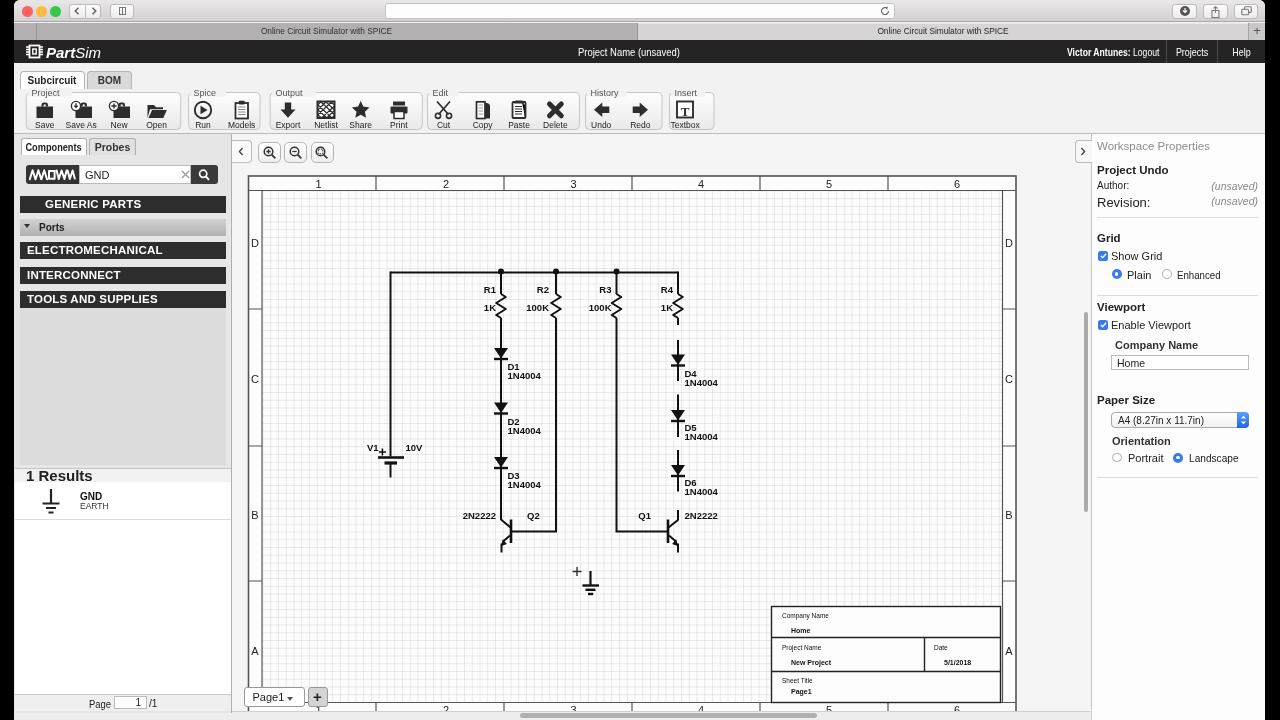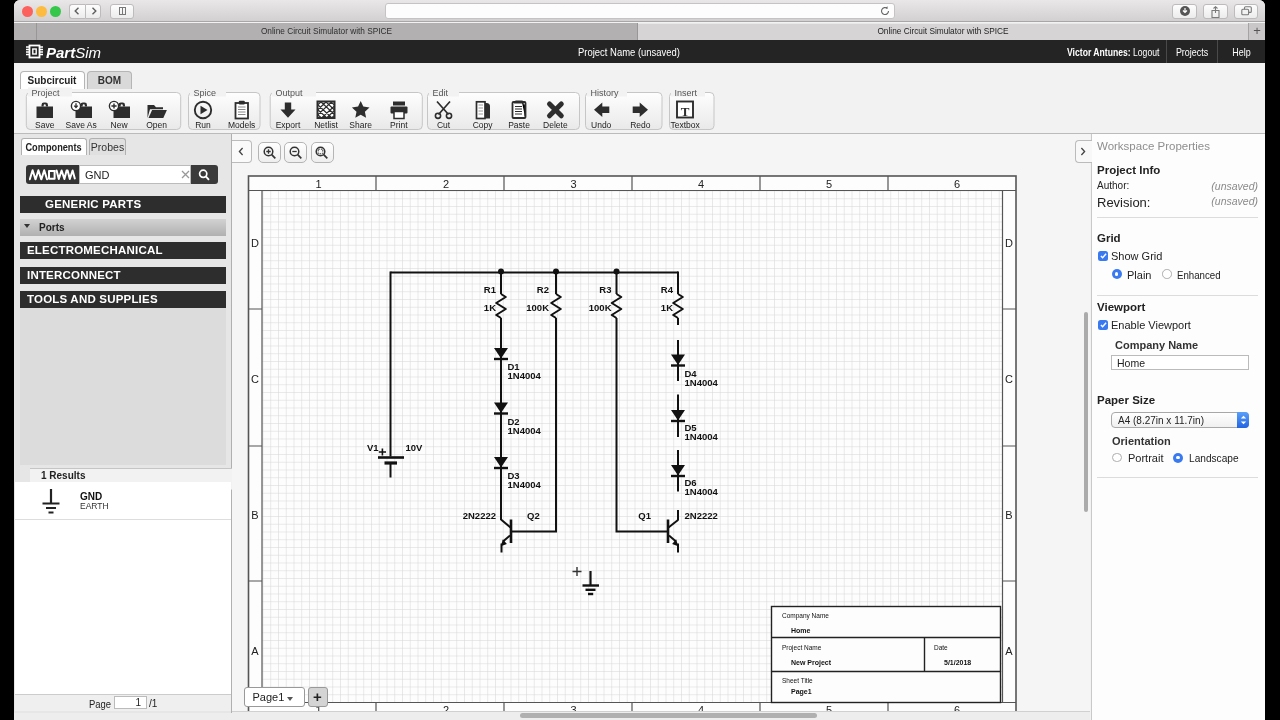--- a/index.html
+++ b/index.html
@@ -254,21 +254,21 @@
           <text x="671" y="52.5" font-size="13" font-weight="bold" font-family="Liberation Serif, serif" fill="#2d2d2d" text-anchor="middle">T</text>
           <text x="671.1" y="64.5" font-size="8.5" fill="#222" text-anchor="middle">Textbox</text>
         </g>
 </g>
 </svg>
 
 <div class="abs" style="left:14px;top:134px;width:218px;height:579px;background:#e6e6e6;border-right:1px solid #b0b0b0;"></div>
 
 <div class="abs" style="left:21px;top:138px;width:66px;height:17px;background:#fff;border:1px solid #b0b0b0;border-bottom:none;border-radius:3px 3px 0 0;font-size:10px;font-weight:bold;color:#222;text-align:center;line-height:17px;"><span style="display:inline-block;transform:scaleX(0.92);">Components</span></div>
 
-<div class="abs" style="left:89px;top:138px;width:37px;height:17px;background:#e0e0e0;border:1px solid #b0b0b0;border-bottom:none;border-radius:3px 3px 0 0;font-size:10.5px;font-weight:normal;color:#333;text-align:center;line-height:17px;">Probes</div>
+<div class="abs" style="left:89px;top:138px;width:47px;height:17px;background:#e0e0e0;border:1px solid #b0b0b0;border-bottom:none;border-radius:3px 3px 0 0;font-size:10.5px;font-weight:bold;color:#333;text-align:center;line-height:17px;">Probes</div>
 
 <div class="abs" style="left:26px;top:165px;width:53px;height:19px;background:#333;border-radius:3px 0 0 3px;"></div>
 <svg class="abs" style="left:29px;top:168px;" width="47" height="13" viewBox="0 0 47 13">
 <path d="M0.8 11.3 L3.6 2.2 L6.4 11.3 M6.6 11.3 L9.4 2.2 L12.2 11.3 M12.4 11.3 L15.2 2.2 L18 11.3 M20 10.8 V3 H25.6 V10.8 H20 M27.6 2.5 L29.8 11 L32.6 2.5 L35.4 11 L37.6 2.5 M38.6 2.5 L40.8 11 L43.6 2.5 L45.8 10.5" fill="none" stroke="#fff" stroke-width="2" stroke-linejoin="round" stroke-linecap="round"></path>
 </svg>
 
 <div class="abs" style="left:79px;top:165px;width:112px;height:19px;background:#fff;border:1px solid #bbb;"></div>
 
 <div class="abs" style="left:85px;top:169px;font-size:11px;color:#222;">GND</div>
 
@@ -289,21 +289,21 @@
 <div class="abs" style="left:24px;top:224px;width:0;height:0;border-left:3.5px solid transparent;border-right:3.5px solid transparent;border-top:4.5px solid #333;"></div>
 
 <div class="abs" style="left:20px;top:242px;width:206px;height:17px;background:#2d2d2d;color:#fff;font-size:11.5px;font-weight:bold;line-height:17px;padding-left:7px;letter-spacing:0.2px;">ELECTROMECHANICAL</div>
 
 <div class="abs" style="left:20px;top:266.5px;width:206px;height:17px;background:#2d2d2d;color:#fff;font-size:11.5px;font-weight:bold;line-height:17px;padding-left:7px;letter-spacing:0.2px;">INTERCONNECT</div>
 
 <div class="abs" style="left:20px;top:291px;width:206px;height:17px;background:#2d2d2d;color:#fff;font-size:11.5px;font-weight:bold;line-height:17px;padding-left:7px;letter-spacing:0.2px;">TOOLS AND SUPPLIES</div>
 
 <div class="abs" style="left:20px;top:308px;width:206px;height:157px;background:#dcdcdc;"></div>
 
-<div class="abs" style="left:15px;top:468px;width:216px;height:22px;background:#f2f2f2;border-top:1px solid #c5c5c5;border-bottom:1px solid #d5d5d5;font-size:10px;font-weight:bold;color:#222;line-height:13px;padding-left:11px;margin-left:15px;">1 Results</div>
+<div class="abs" style="left:15px;top:468px;width:216px;height:22px;background:#f2f2f2;border-top:1px solid #c5c5c5;border-bottom:1px solid #d5d5d5;font-size:15px;font-weight:bold;color:#222;line-height:13px;padding-left:11px;">1 Results</div>
 
 <div class="abs" style="left:15px;top:482px;width:216px;height:212px;background:#fff;"></div>
 
 <div class="abs" style="left:15px;top:482px;width:216px;height:38px;background:#fff;border-bottom:1px solid #ddd;"></div>
 
 <svg class="abs" style="left:40px;top:487px;" width="22" height="28" viewBox="0 0 22 28">
       <path d="M11 2 V16 M2.5 16.5 H19.5 M6 21 H16 M8.5 25.5 H13.5" stroke="#222" stroke-width="2.2" fill="none"></path>
     </svg>
 
 <div class="abs" style="left:80px;top:491px;font-size:10px;font-weight:bold;color:#111;">GND</div>
@@ -598,21 +598,21 @@
 
 <div class="abs" style="left:1090.5px;top:134px;width:174.5px;height:586px;background:#fdfdfd;border-left:1px solid #c9c9c9;"></div>
 
 <div class="abs" style="left:1074.5px;top:140px;width:17px;height:23px;background:#f8f8f8;border:1px solid #bbb;border-right:none;border-radius:4px 0 0 4px;"></div>
 <svg class="abs" style="left:1080px;top:147px;" width="6" height="9" viewBox="0 0 6 9">
       <path d="M1.4 1 L4.6 4.5 L1.4 8" stroke="#444" stroke-width="1.3" fill="none"></path>
     </svg>
 
 <div class="abs" style="left:1097px;top:140px;font-size:11.5px;color:#8e8e8e;">Workspace Properties</div>
 
-<div class="abs" style="left:1097px;top:164px;font-size:11.5px;font-weight:bold;color:#222;">Project Info</div>
+<div class="abs" style="left:1097px;top:164px;font-size:11.5px;font-weight:bold;color:#222;">Project Undo</div>
 
 <div class="abs" style="left:1097px;top:180px;font-size:10px;color:#222;">Author:</div>
 <div class="abs" style="left:1158px;top:180px;width:100px;text-align:right;font-size:10.5px;font-style:italic;color:#8a8a8a;">(unsaved)</div>
 
 <div class="abs" style="left:1097px;top:195px;font-size:13px;color:#222;">Revision:</div>
 <div class="abs" style="left:1158px;top:195px;width:100px;text-align:right;font-size:10.5px;font-style:italic;color:#8a8a8a;">(unsaved)</div>
 
 <div class="abs" style="left:1097px;top:217px;width:161px;height:1px;background:#dcdcdc;"></div>
 
 <div class="abs" style="left:1097px;top:231.5px;font-size:11.5px;font-weight:bold;color:#222;">Grid</div>

